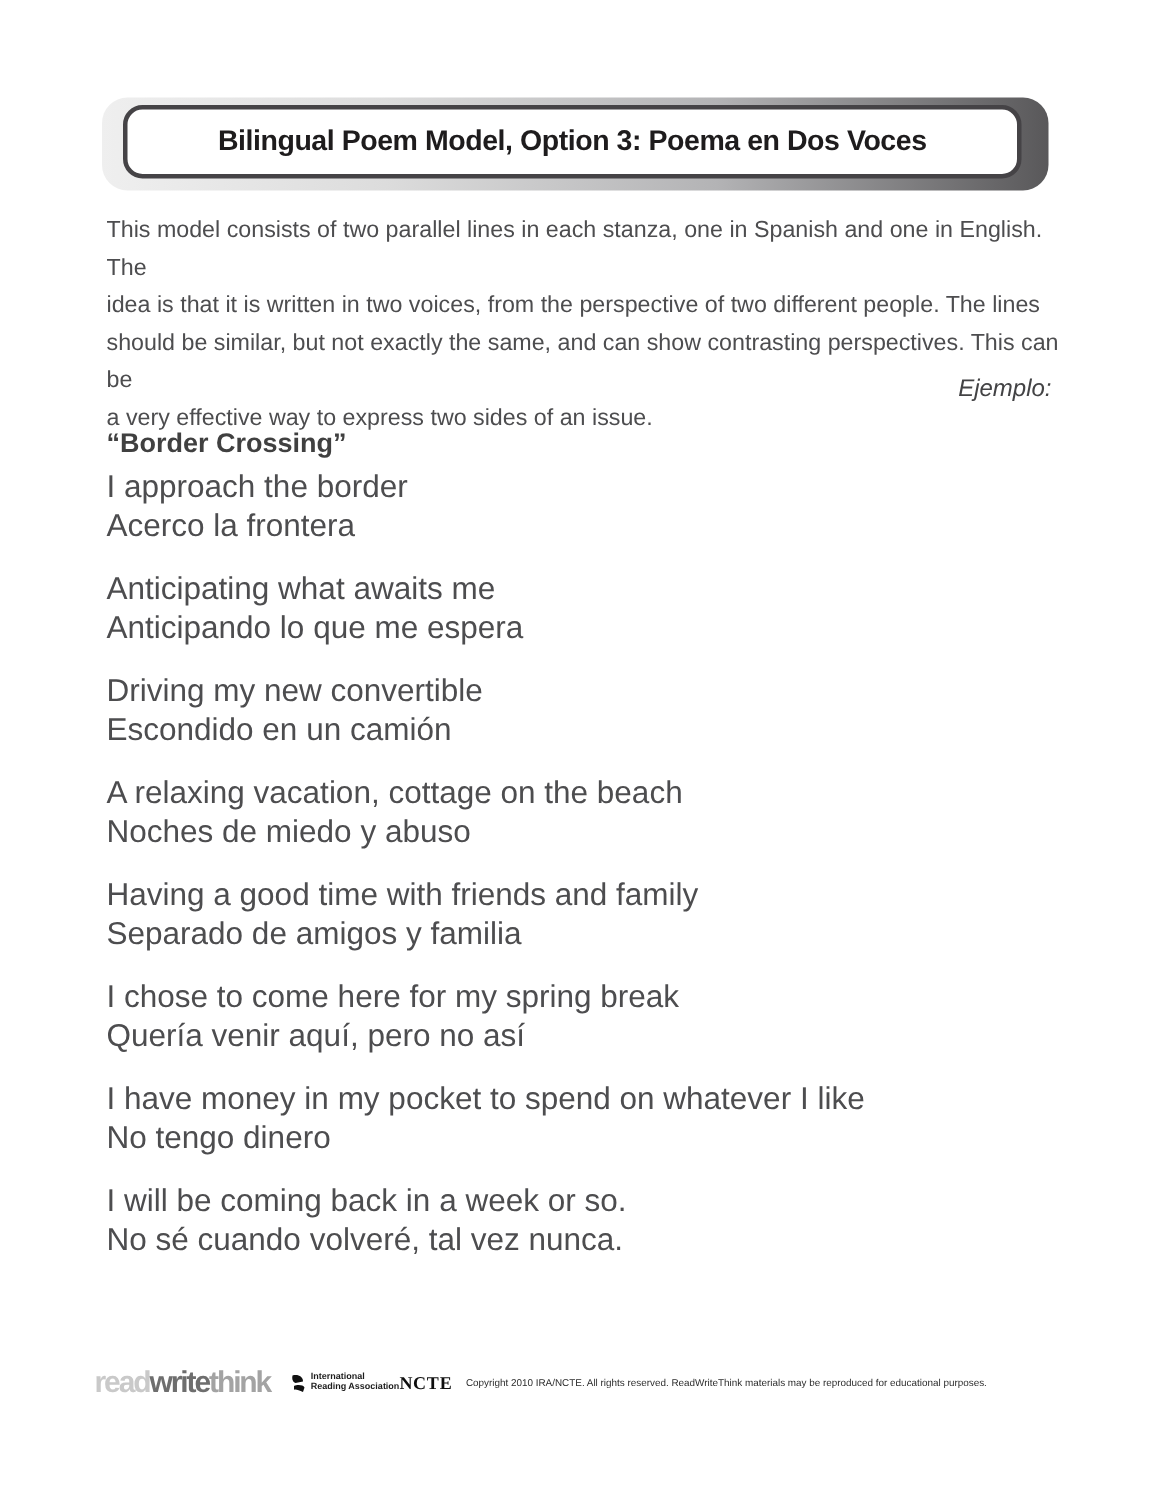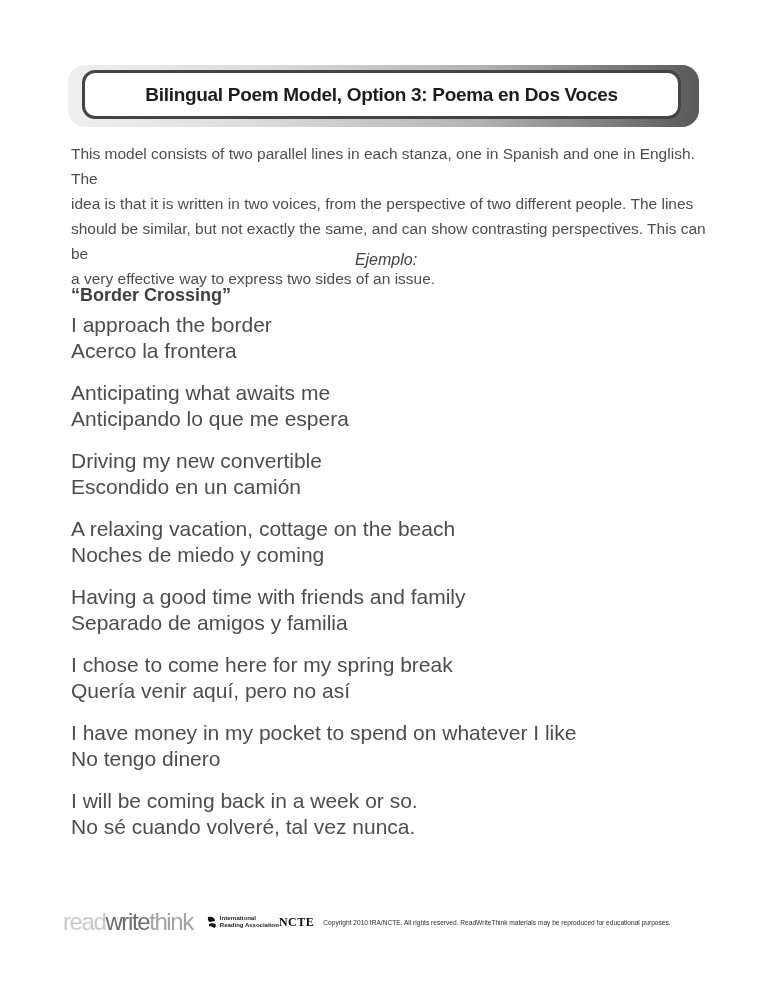--- a/index.html
+++ b/index.html
@@ -33,21 +33,21 @@
 
   
   .intro {
     position:absolute; left:71px; top:141px; width:640px;
     font-size:15.5px; line-height:25px; color:#4d4d4f;
   }
 
   
   .ejemplo {
     position:absolute; left:71px; top:251px; width:630px;
-    text-align:center;
+    text-align:right;
     font-style:italic; font-size:16px; color:#434345;
   }
   .poem-title {
     position:absolute; left:71px; top:285px;
     font-weight:bold; font-size:18px; color:#404040;
   }
   .poem {
     position:absolute; left:71px; top:312px;
   }
   .stanza { margin-bottom:16px; }
@@ -55,21 +55,21 @@
     font-size:21px; line-height:26px; color:#4d4d4f;
     white-space:nowrap;
   }
 
   
   .footer {
     position:absolute; left:63px; top:905px; height:34px;
     display:flex; align-items:center;
   }
   .rwt-logo {
-    font-size:24px; font-weight:normal; letter-spacing:-1.4px;
+    font-size:20px; font-weight:bold; letter-spacing:-1.4px;
     white-space:nowrap;
   }
   .rwt-read  { color:#c9c9c9; }
   .rwt-write { color:#6e6e6e; }
   .rwt-think { color:#a3a3a3; }
   .ira-block {
     display:flex; align-items:center; margin-left:14px;
   }
   .ira-icon { width:10px; height:13px; margin-right:3px; }
   .ira-text {
@@ -117,21 +117,21 @@
     <div class="stanza">
       <div class="poem-line">Anticipating what awaits me</div>
       <div class="poem-line">Anticipando lo que me espera</div>
     </div>
     <div class="stanza">
       <div class="poem-line">Driving my new convertible</div>
       <div class="poem-line">Escondido en un camión</div>
     </div>
     <div class="stanza">
       <div class="poem-line">A relaxing vacation, cottage on the beach</div>
-      <div class="poem-line">Noches de miedo y coming</div>
+      <div class="poem-line">Noches de miedo y abuso</div>
     </div>
     <div class="stanza">
       <div class="poem-line">Having a good time with friends and family</div>
       <div class="poem-line">Separado de amigos y familia</div>
     </div>
     <div class="stanza">
       <div class="poem-line">I chose to come here for my spring break</div>
       <div class="poem-line">Quería venir aquí, pero no así</div>
     </div>
     <div class="stanza">

